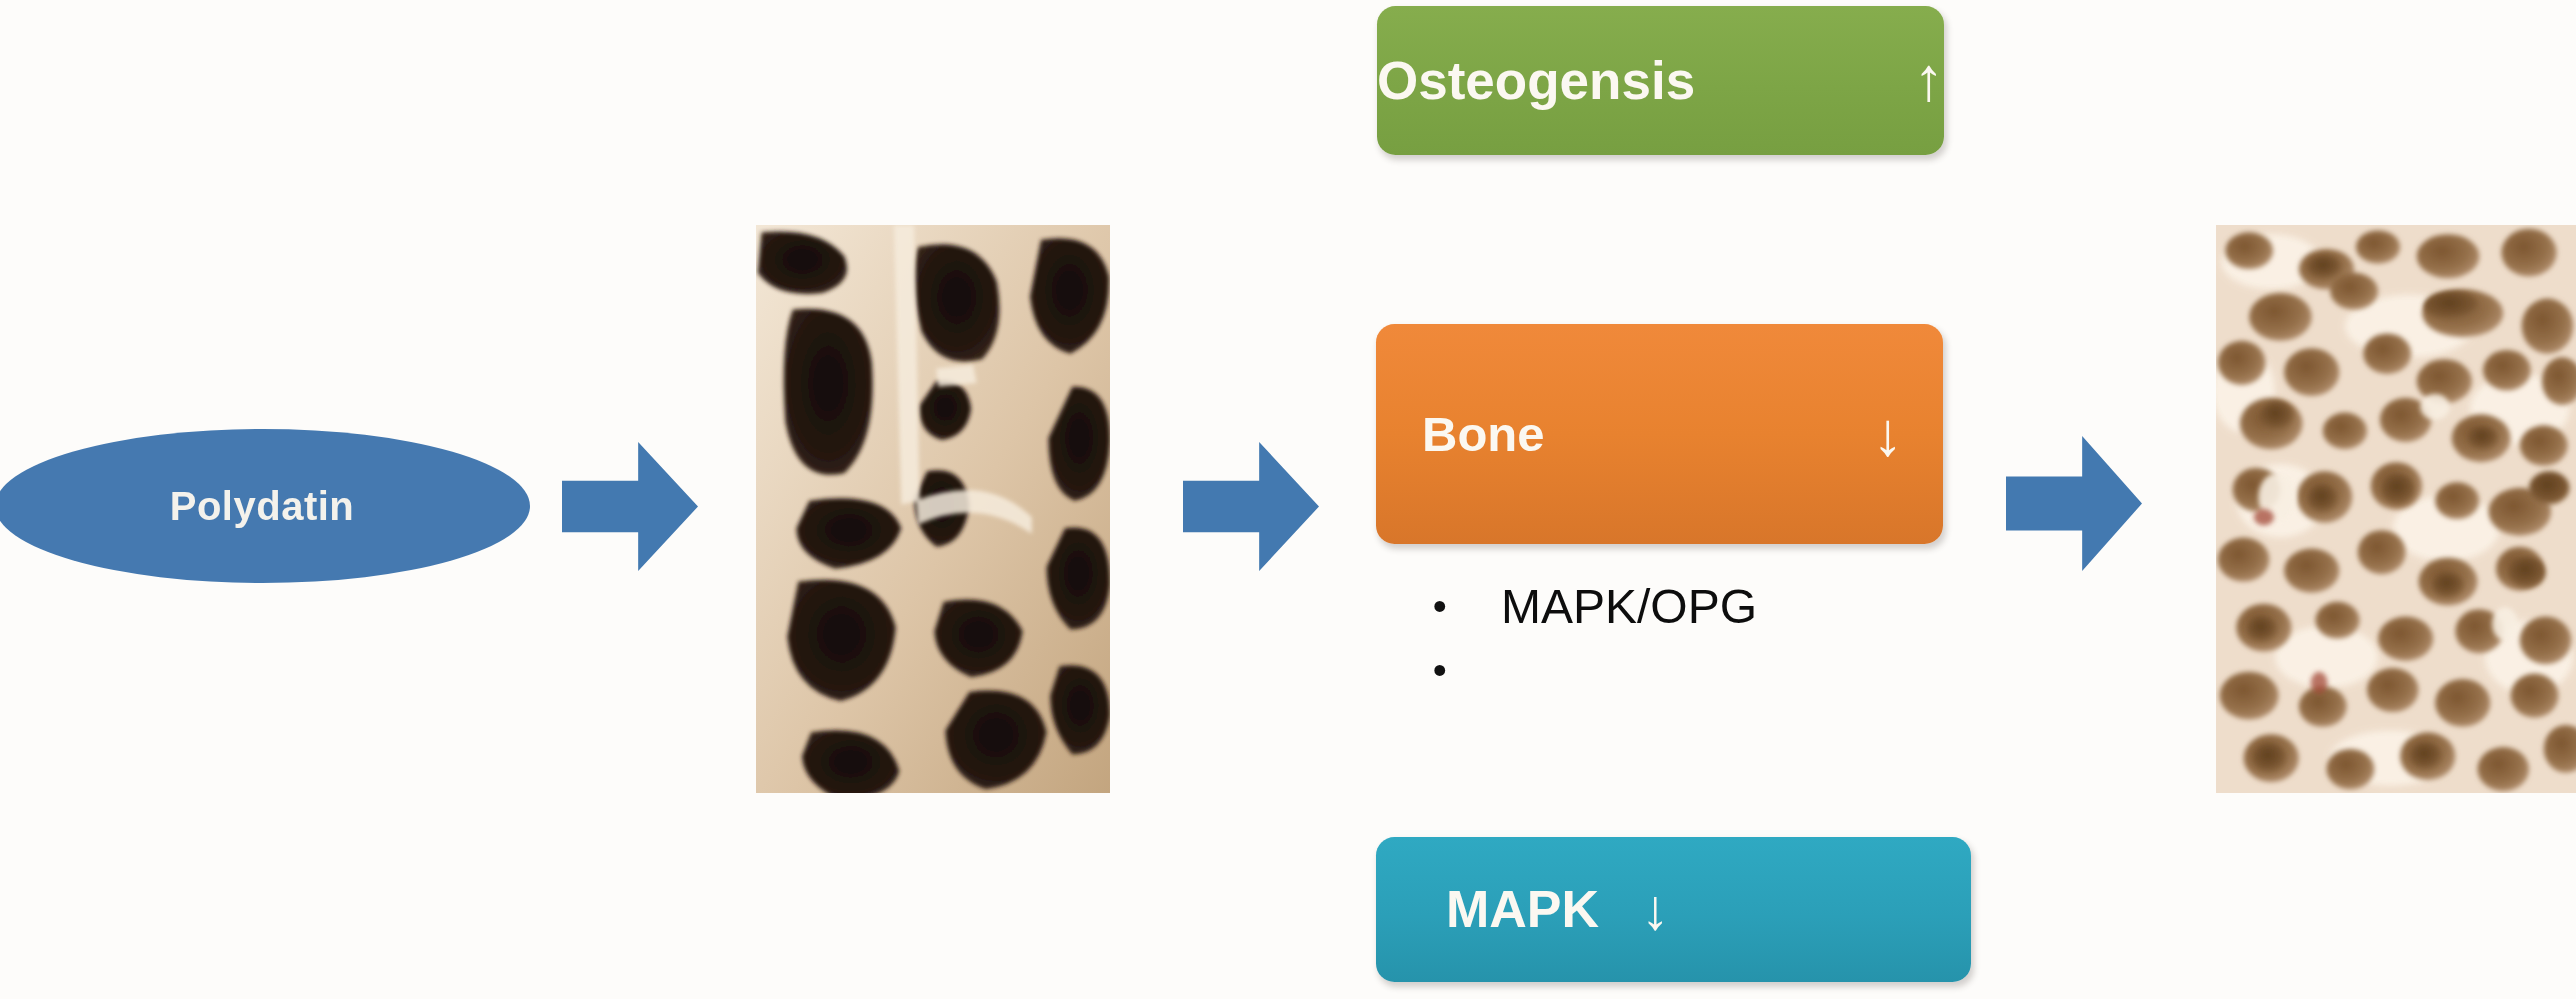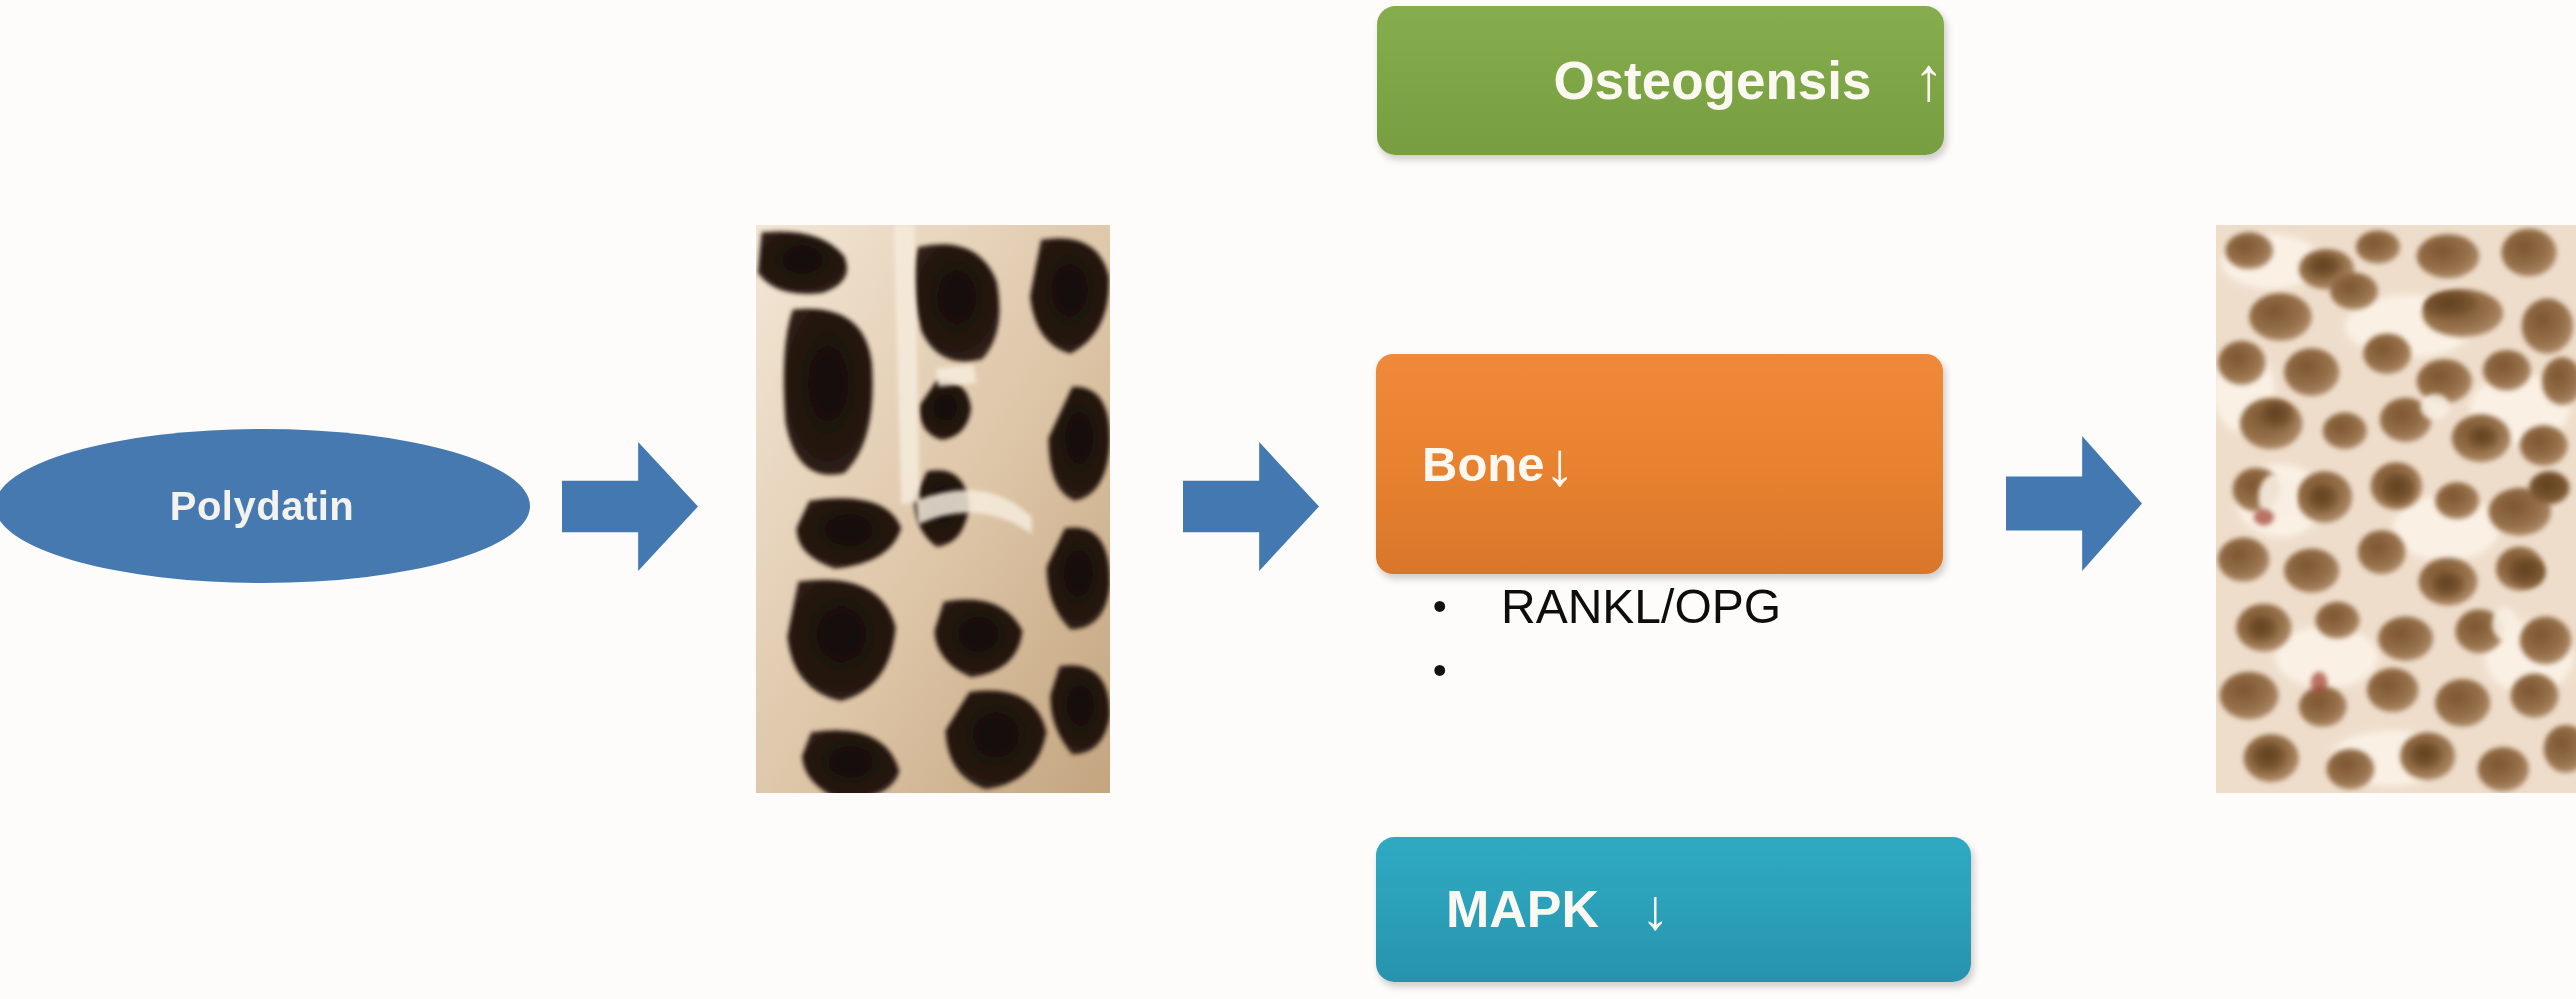--- a/index.html
+++ b/index.html
@@ -78,31 +78,31 @@
   }
   .callout .arrow-glyph {
     color: #fbf8f1;
     font-weight: normal;
     line-height: 1;
   }
 
   #box-osteogenesis {
     left: 1377px; top: 6.4px; width: 567px; height: 149px;
     background: linear-gradient(180deg, #86ad4d 0%, #7da546 55%, #779f41 100%);
-    justify-content: flex-end;
+    justify-content: space-between;
     gap: 42px;
   }
   #box-osteogenesis .text { font-size: 53px; }
   #box-osteogenesis .arrow-glyph { font-size: 61px; margin-top: -3.7px; }
 
   #box-resorption {
-    left: 1376px; top: 354px; width: 567px; height: 220px;
+    left: 1376px; top: 324px; width: 567px; height: 220px;
     background: linear-gradient(180deg, #f0893a 0%, #e8822f 50%, #d8762a 100%);
     padding: 0 40px 0 46px;
-    border-radius: 17px;
+    justify-content: space-between;
   }
   #box-resorption .text { font-size: 49px; text-align: left; }
   #box-resorption .arrow-glyph { font-size: 61px; }
 
   #box-mapk {
     left: 1376px; top: 837px; width: 595px; height: 145px;
     background: linear-gradient(180deg, #2fa9c2 0%, #2b9fb8 55%, #2693ab 100%);
     padding-left: 70px;
     gap: 42px;
   }
@@ -201,21 +201,21 @@
   <div class="callout" id="box-resorption">
     <span class="text">
       <span>Bone</span><br>
     </span>
     <span class="arrow-glyph">↓</span>
   </div>
 
   <div id="marker-list">
     <div class="bullet-row">
       <span class="dot">•</span>
-      <span class="item-label">RANKL/OPG</span>
+      <span class="item-label">MAPK/OPG</span>
     </div>
     <div class="bullet-row">
       <span class="dot">•</span>
     </div>
   </div>
 
   <div class="callout" id="box-mapk">
     <span class="text">MAPK</span>
     <span class="arrow-glyph">↓</span>
   </div>

